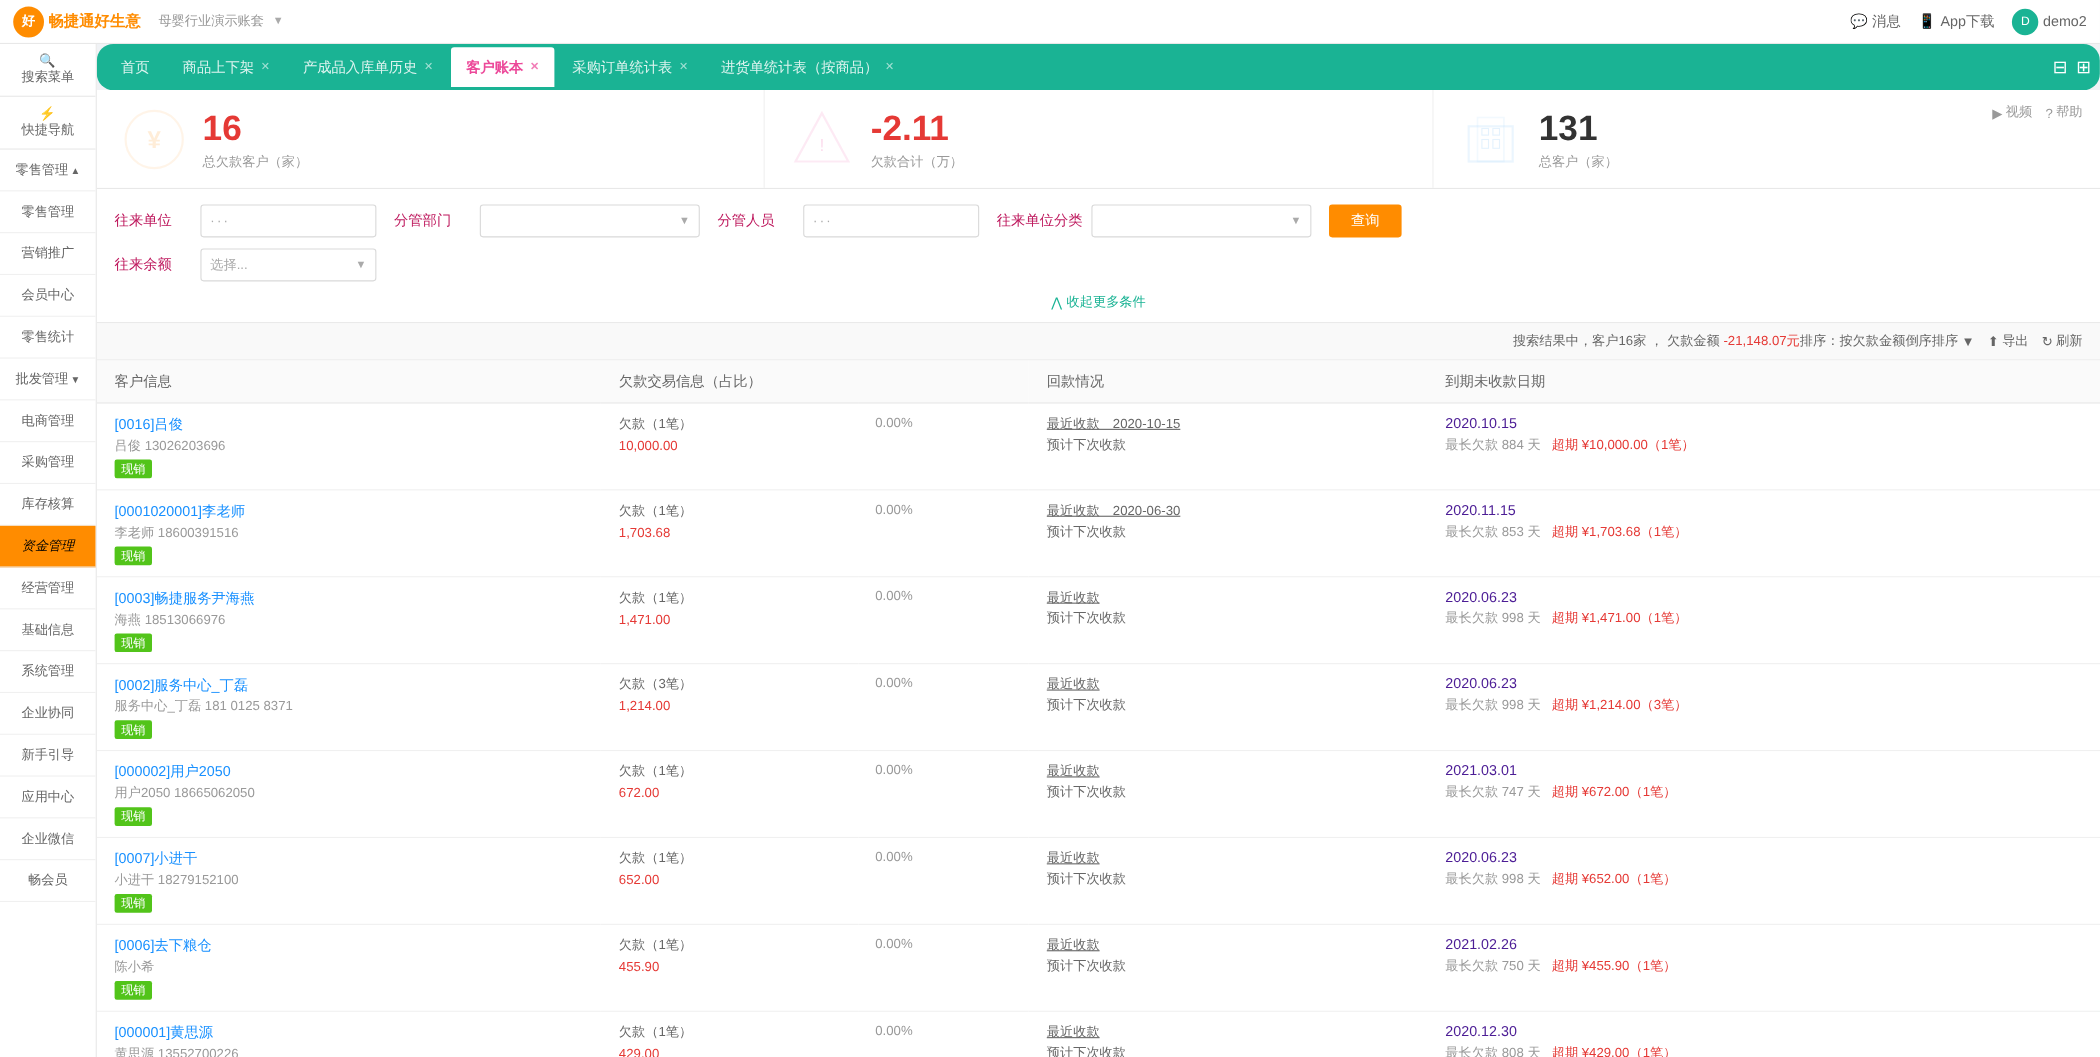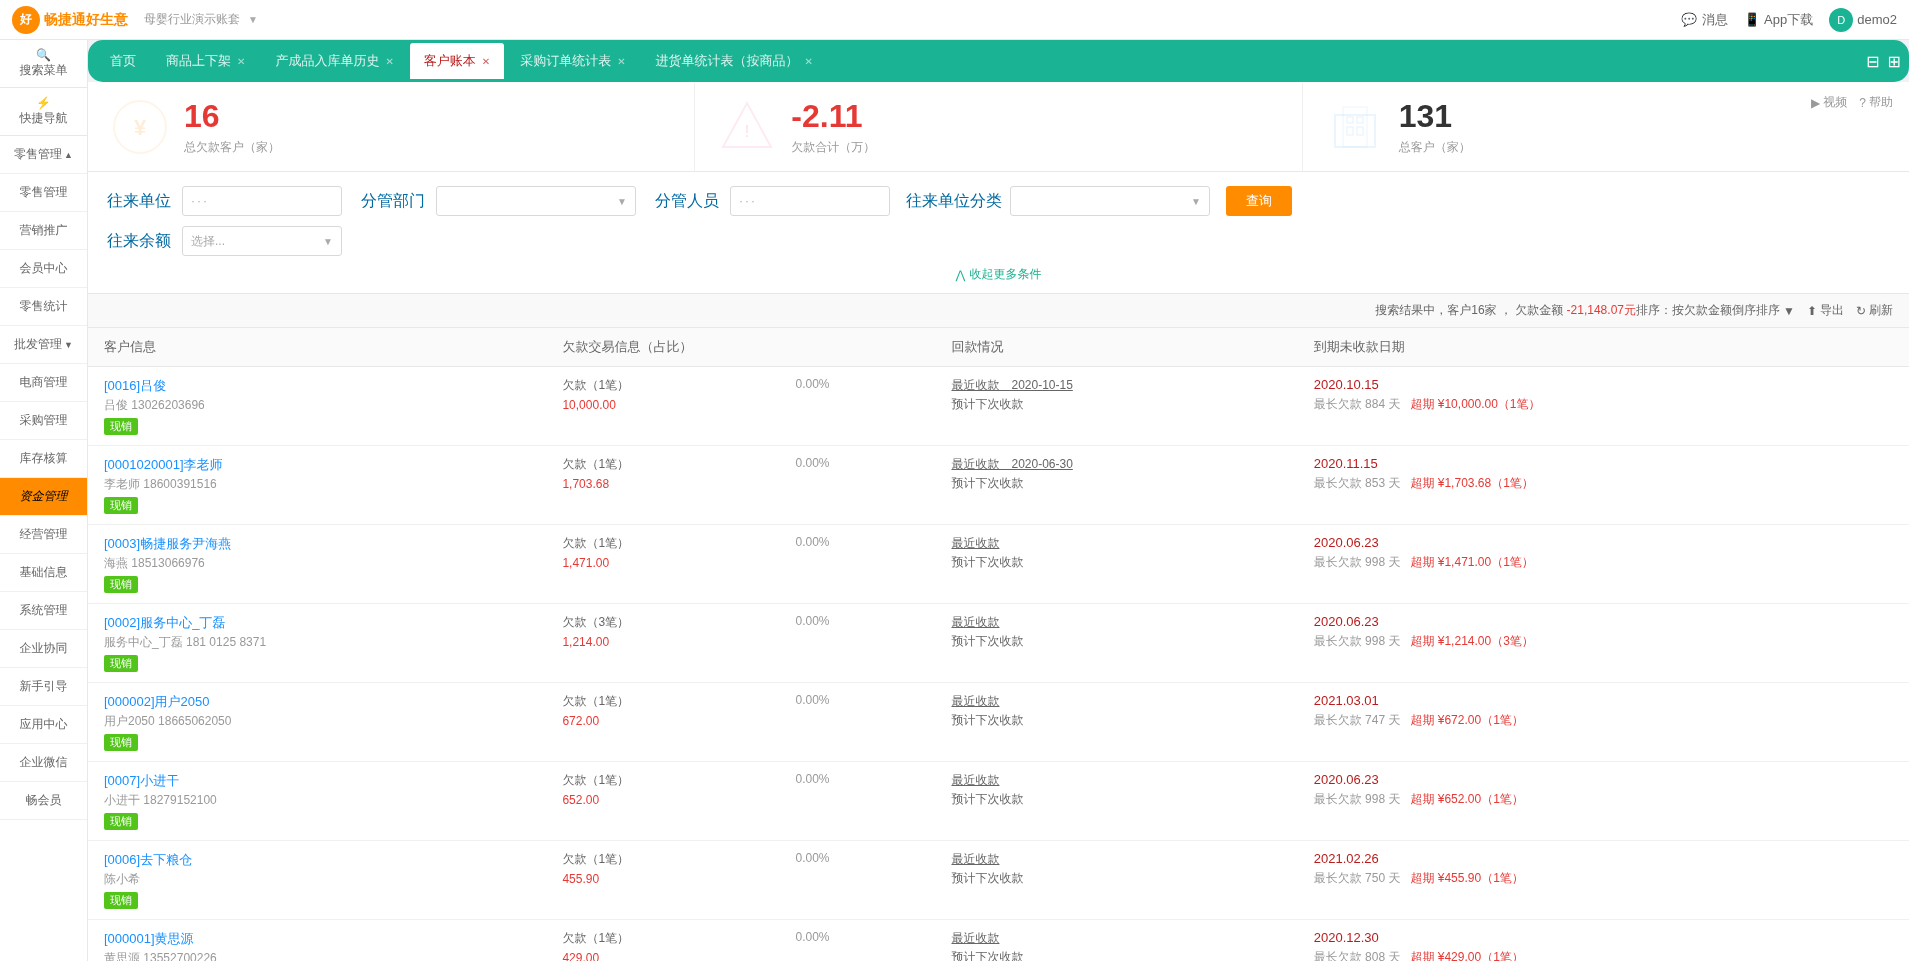--- a/index.html
+++ b/index.html
@@ -23,21 +23,21 @@
     .sidebar-item { padding: 10px 8px; text-align: center; font-size: 12px; color: #666; cursor: pointer; border-bottom: 1px solid #f0f0f0; }
     .sidebar-item.active { background: #ff8c00; color: #000000; font-style: italic; }
     .sidebar-item.has-arrow { display: flex; align-items: center; justify-content: center; gap: 2px; }
 
     
     .content-area { flex: 1; display: flex; flex-direction: column; overflow: hidden; }
 
     
     .tab-bar { height: 42px; background: #1ab394; display: flex; align-items: center; padding: 0 8px; gap: 2px; border-radius: 15px; }
     .tab-item { height: 36px; display: flex; align-items: center; padding: 0 14px; font-size: 13px; color: rgba(255,255,255,0.85); cursor: pointer; border-radius: 3px 3px 0 0; gap: 6px; position: relative; }
-    .tab-item.active { background: #fff; color: #b91c1c; border-radius: 3px 3px 0 0; }
+    .tab-item.active { background: #fff; color: #ec4899; border-radius: 3px 3px 0 0; font-weight: bold; }
     .tab-item .tab-close { font-size: 10px; opacity: 0.7; }
     .tab-bar-actions { margin-left: auto; display: flex; align-items: center; gap: 8px; color: white; font-size: 16px; cursor: pointer; }
 
     
     .page-body { flex: 1; overflow-y: auto; background: #f5f5f5; padding: 0; }
 
     
     .stats-section { background: #fff; display: flex; border-bottom: 1px solid #e8e8e8; height: 90px; }
     .stat-card { flex: 1; display: flex; align-items: center; padding: 16px 24px; gap: 16px; border-right: 1px solid #f0f0f0; position: relative; }
     .stat-card:last-child { border-right: none; }
@@ -50,21 +50,21 @@
     .stat-value.red { color: #e53935; }
     .stat-value.dark { color: #333; }
     .stat-label { font-size: 12px; color: #999; margin-top: 4px; }
     .stat-actions { position: absolute; right: 16px; top: 12px; display: flex; gap: 12px; font-size: 12px; color: #999; cursor: pointer; }
     .stat-actions span { display: flex; align-items: center; gap: 3px; }
 
     
     .filter-section { background: #fff; padding: 14px 16px 10px; border-bottom: 1px solid #e8e8e8; }
     .filter-row { display: flex; align-items: center; gap: 16px; margin-bottom: 10px; flex-wrap: wrap; }
     .filter-item { display: flex; align-items: center; gap: 8px; min-width: 200px; }
-    .filter-label { font-size: 16px; color: #0369a1; white-space: nowrap; min-width: 70px; text-align: center; }
+    .filter-label { font-size: 13px; color: #be185d; white-space: nowrap; min-width: 70px; text-align: left; }
     .filter-select { flex: 1; height: 30px; border: 1px solid #d9d9d9; border-radius: 3px; padding: 0 8px; font-size: 12px; background: #fff; outline: none; cursor: pointer; display: flex; align-items: center; justify-content: space-between; position: relative; }
     .filter-dots { color: #aaa; letter-spacing: 2px; }
     .filter-arrow { color: #aaa; font-size: 10px; }
     .filter-collapse { display: flex; justify-content: center; align-items: center; gap: 4px; color: #1ab394; font-size: 12px; cursor: pointer; margin-top: 4px; }
     .btn-query { background: #ff8c00; color: white; border: none; border-radius: 3px; padding: 0 20px; height: 30px; font-size: 13px; cursor: pointer; }
 
     
     .results-bar { background: #f9f9f9; padding: 8px 16px; display: flex; align-items: center; justify-content: flex-end; border-bottom: 1px solid #e8e8e8; font-size: 12px; }
     .results-text { color: #666; }
     .results-actions { display: flex; gap: 12px; align-items: center; color: #666; }
@@ -78,21 +78,21 @@
     .data-table tbody tr { border-bottom: 1px solid #f0f0f0; }
     .data-table td { padding: 10px 16px; font-size: 13px; vertical-align: top; }
     .customer-name { color: #1890ff; cursor: pointer; font-size: 13px; }
     .customer-sub { color: #999; font-size: 12px; margin-top: 2px; }
     .badge-green { display: inline-block; background: #52c41a; color: white; border-radius: 2px; padding: 1px 6px; font-size: 11px; margin-top: 4px; }
     .debt-amount { color: #e53935; font-size: 12px; }
     .debt-count { color: #666; font-size: 12px; margin-bottom: 4px; }
     .debt-ratio { color: #999; font-size: 12px; }
     .recovery-info { font-size: 12px; color: #666; }
     .recovery-label { margin-bottom: 2px; text-decoration: underline; }
-    .overdue-date { color: #b91c1c; margin-bottom: 4px; }
+    .overdue-date { color: #4c1d95; margin-bottom: 4px; }
     .overdue-detail { color: #999; font-size: 12px; margin-bottom: 2px; }
     .overdue-link { color: #e53935; cursor: pointer; }
   </style>
 </head>
 <body>
 
 <div class="app-container">
 
   <div class="top-bar">
     <div class="top-bar-left">

